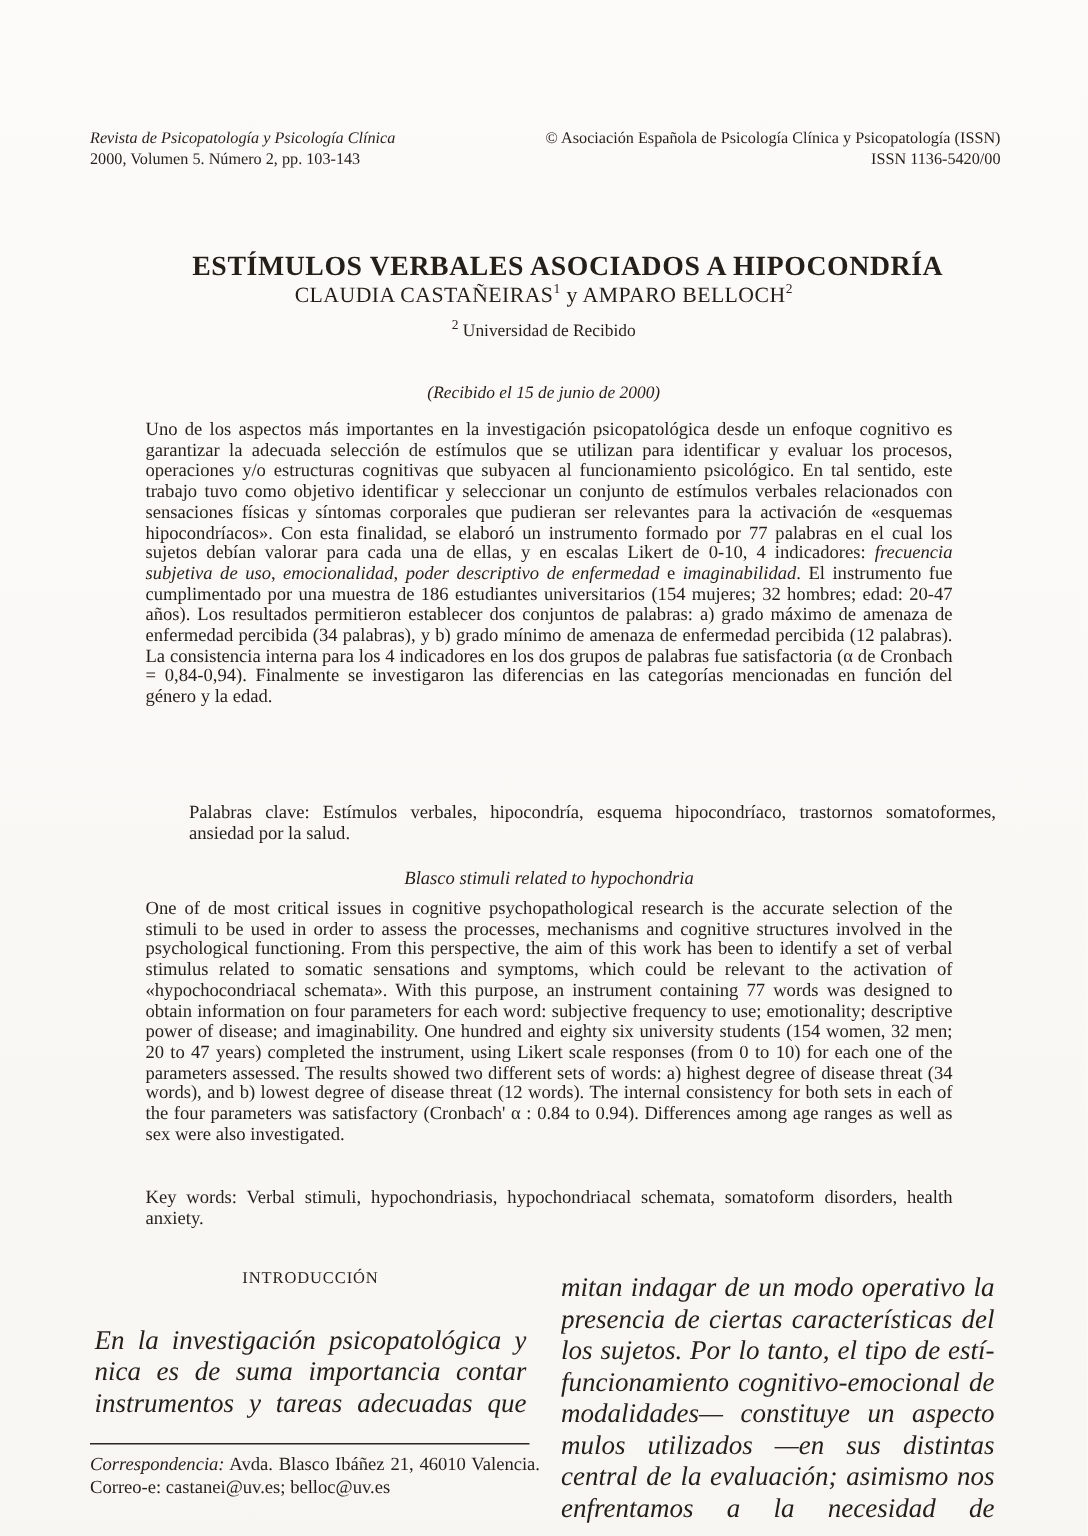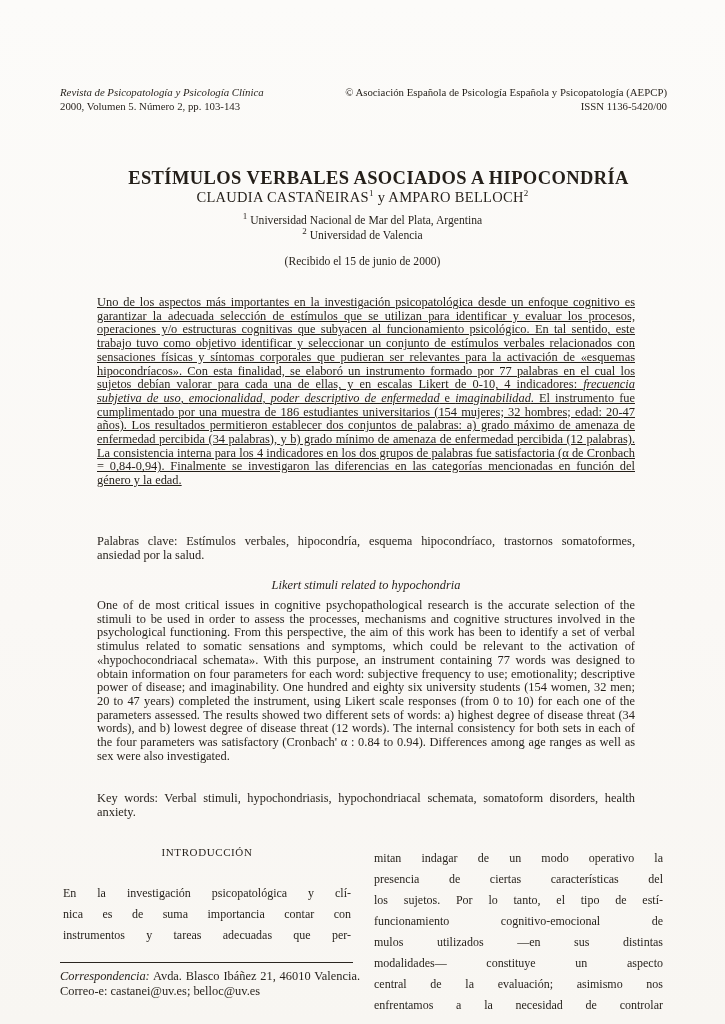--- a/index.html
+++ b/index.html
@@ -11,95 +11,94 @@
   }
   .it{font-style:italic;}
   sup{font-size:9px;vertical-align:super;line-height:0;}
 
   .header{position:absolute;top:86px;left:60px;width:607px;display:flex;justify-content:space-between;font-size:10.8px;line-height:13.5px;gap:47px;}
   .h-right{text-align:right;}
 
   .title{position:absolute;top:152px;left:0;width:100%;text-align:center;font-size:18.5px;font-weight:bold;letter-spacing:.4px;}
   .authors{position:absolute;top:189px;left:0;width:100%;text-align:center;font-size:14.5px;letter-spacing:.3px;}
   .affils{position:absolute;top:214px;left:0;width:100%;text-align:center;font-size:11.6px;line-height:14.5px;}
-  .received{position:absolute;top:255px;left:0;width:100%;text-align:center;font-size:11.6px;}
+  .received{position:absolute;top:255px;left:0;width:100%;text-align:center;font-size:11.6px;font-style:italic;}
 
   .abstract{position:absolute;left:97px;width:538px;text-align:justify;font-size:12.4px;line-height:13.7px;}
-  .abs-es{top:296px;text-decoration:underline;}
-  .kw-es{top:535px;}
+  .abs-es{top:280px;}
+  .kw-es{top:535px;margin-left:29px;}
   .en-title{position:absolute;top:578px;left:97px;width:538px;text-align:center;font-size:12.4px;font-style:italic;}
   .abs-en{top:599px;}
   .kw-en{top:792px;font-family:Liberation Serif, serif;}
 
   .intro-heading{position:absolute;top:846px;left:63px;width:288px;text-align:center;font-size:11px;letter-spacing:.6px;}
-  .col{font-size:12px;line-height:21px;}
+  .col{font-size:18px;line-height:21px;font-style:italic;}
   .col-left{position:absolute;top:883px;left:63px;width:288px;}
   .col-right{position:absolute;top:848px;left:374px;width:289px;}
   .jline{text-align:justify;height:21px;overflow:hidden;}
   .jline::after{content:"";display:inline-block;width:100%;}
 
   .foot-rule{position:absolute;top:962px;left:60px;width:293px;border-top:1.4px solid #2a251f;}
   .footnote{position:absolute;top:969px;left:60px;width:300px;font-size:12.4px;line-height:15px;text-align:justify;}
 </style>
 </head>
 <body>
 
 <div class="page">
 
   <div class="header">
     <div class="h-left">
       <div class="it">Revista de Psicopatología y Psicología Clínica</div>
       <div>2000, Volumen 5. Número 2, pp. 103-143</div>
     </div>
     <div class="h-right">
-      <div>© Asociación Española de Psicología Española y Psicopatología (AEPCP)</div>
+      <div>© Asociación Española de Psicología Clínica y Psicopatología (ISSN)</div>
       <div>ISSN 1136-5420/00</div>
     </div>
   </div>
 
   <h1 class="title" style="margin:16px;">ESTÍMULOS VERBALES ASOCIADOS A HIPOCONDRÍA</h1>
 
   <div class="authors">
     <span>CLAUDIA CASTAÑEIRAS</span><sup>1</sup><span> y </span><span>AMPARO BELLOCH</span><sup>2</sup>
   </div>
 
   <div class="affils">
-    <div><sup>1</sup><span> Universidad Nacional de Mar del Plata, Argentina</span></div>
-    <div><sup>2</sup><span> Universidad de Valencia</span></div>
+    <div><sup>2</sup><span> Universidad de Recibido</span></div>
   </div>
 
   <div class="received">(Recibido el 15 de junio de 2000)</div>
 
   <div class="abstract abs-es">
     <span>Uno de los aspectos más importantes en la investigación psicopatológica desde un enfoque cognitivo es garantizar la adecuada selección de estímulos que se utilizan para identificar y evaluar los procesos, operaciones y/o estructuras cognitivas que subyacen al funcionamiento psicológico. En tal sentido, este trabajo tuvo como objetivo identificar y seleccionar un conjunto de estímulos verbales relacionados con sensaciones físicas y síntomas corporales que pudieran ser relevantes para la activación de «esquemas hipocondríacos». Con esta finalidad, se elaboró un instrumento formado por 77 palabras en el cual los sujetos debían valorar para cada una de ellas, y en escalas Likert de 0-10, 4 indicadores: </span><span class="it">frecuencia subjetiva de uso</span><span>, </span><span class="it">emocionalidad</span><span>, </span><span class="it">poder descriptivo de enfermedad</span><span> e </span><span class="it">imaginabilidad</span><span>. El instrumento fue cumplimentado por una muestra de 186 estudiantes universitarios (154 mujeres; 32 hombres; edad: 20-47 años). Los resultados permitieron establecer dos conjuntos de palabras: a) grado máximo de amenaza de enfermedad percibida (34 palabras), y b) grado mínimo de amenaza de enfermedad percibida (12 palabras). La consistencia interna para los 4 indicadores en los dos grupos de palabras fue satisfactoria (α de Cronbach = 0,84-0,94). Finalmente se investigaron las diferencias en las categorías mencionadas en función del género y la edad.</span>
   </div>
 
   <div class="abstract kw-es">Palabras clave: Estímulos verbales, hipocondría, esquema hipocondríaco, trastornos somatoformes, ansiedad por la salud.</div>
 
-  <div class="en-title">Likert stimuli related to hypochondria</div>
+  <div class="en-title">Blasco stimuli related to hypochondria</div>
 
   <div class="abstract abs-en">One of de most critical issues in cognitive psychopathological research is the accurate selection of the stimuli to be used in order to assess the processes, mechanisms and cognitive structures involved in the psychological functioning. From this perspective, the aim of this work has been to identify a set of verbal stimulus related to somatic sensations and symptoms, which could be relevant to the activation of «hypochocondriacal schemata». With this purpose, an instrument containing 77 words was designed to obtain information on four parameters for each word: subjective frequency to use; emotionality; descriptive power of disease; and imaginability. One hundred and eighty six university students (154 women, 32 men; 20 to 47 years) completed the instrument, using Likert scale responses (from 0 to 10) for each one of the parameters assessed. The results showed two different sets of words: a) highest degree of disease threat (34 words), and b) lowest degree of disease threat (12 words). The internal consistency for both sets in each of the four parameters was satisfactory (Cronbach' α : 0.84 to 0.94). Differences among age ranges as well as sex were also investigated.</div>
 
   <div class="abstract kw-en">Key words: Verbal stimuli, hypochondriasis, hypochondriacal schemata, somatoform disorders, health anxiety.</div>
 
   <div class="intro-heading">INTRODUCCIÓN</div>
 
   <div class="col col-left">
     <div class="jline">En la investigación psicopatológica y clí-</div>
     <div class="jline">nica es de suma importancia contar con</div>
     <div class="jline">instrumentos y tareas adecuadas que per-</div>
   </div>
 
   <div class="col col-right">
     <div class="jline">mitan indagar de un modo operativo la</div>
     <div class="jline">presencia de ciertas características del</div>
     <div class="jline">los sujetos. Por lo tanto, el tipo de estí-</div>
     <div class="jline">funcionamiento cognitivo-emocional de</div>
+    <div class="jline">modalidades— constituye un aspecto</div>
     <div class="jline">mulos utilizados —en sus distintas</div>
-    <div class="jline">modalidades— constituye un aspecto</div>
     <div class="jline">central de la evaluación; asimismo nos</div>
     <div class="jline">enfrentamos a la necesidad de controlar</div>
   </div>
 
   <div class="foot-rule"></div>
 
   <div class="footnote">
     <span class="it">Correspondencia:</span><span> Avda. Blasco Ibáñez 21, 46010 Valencia. Correo-e: castanei@uv.es; belloc@uv.es</span>
   </div>
 

